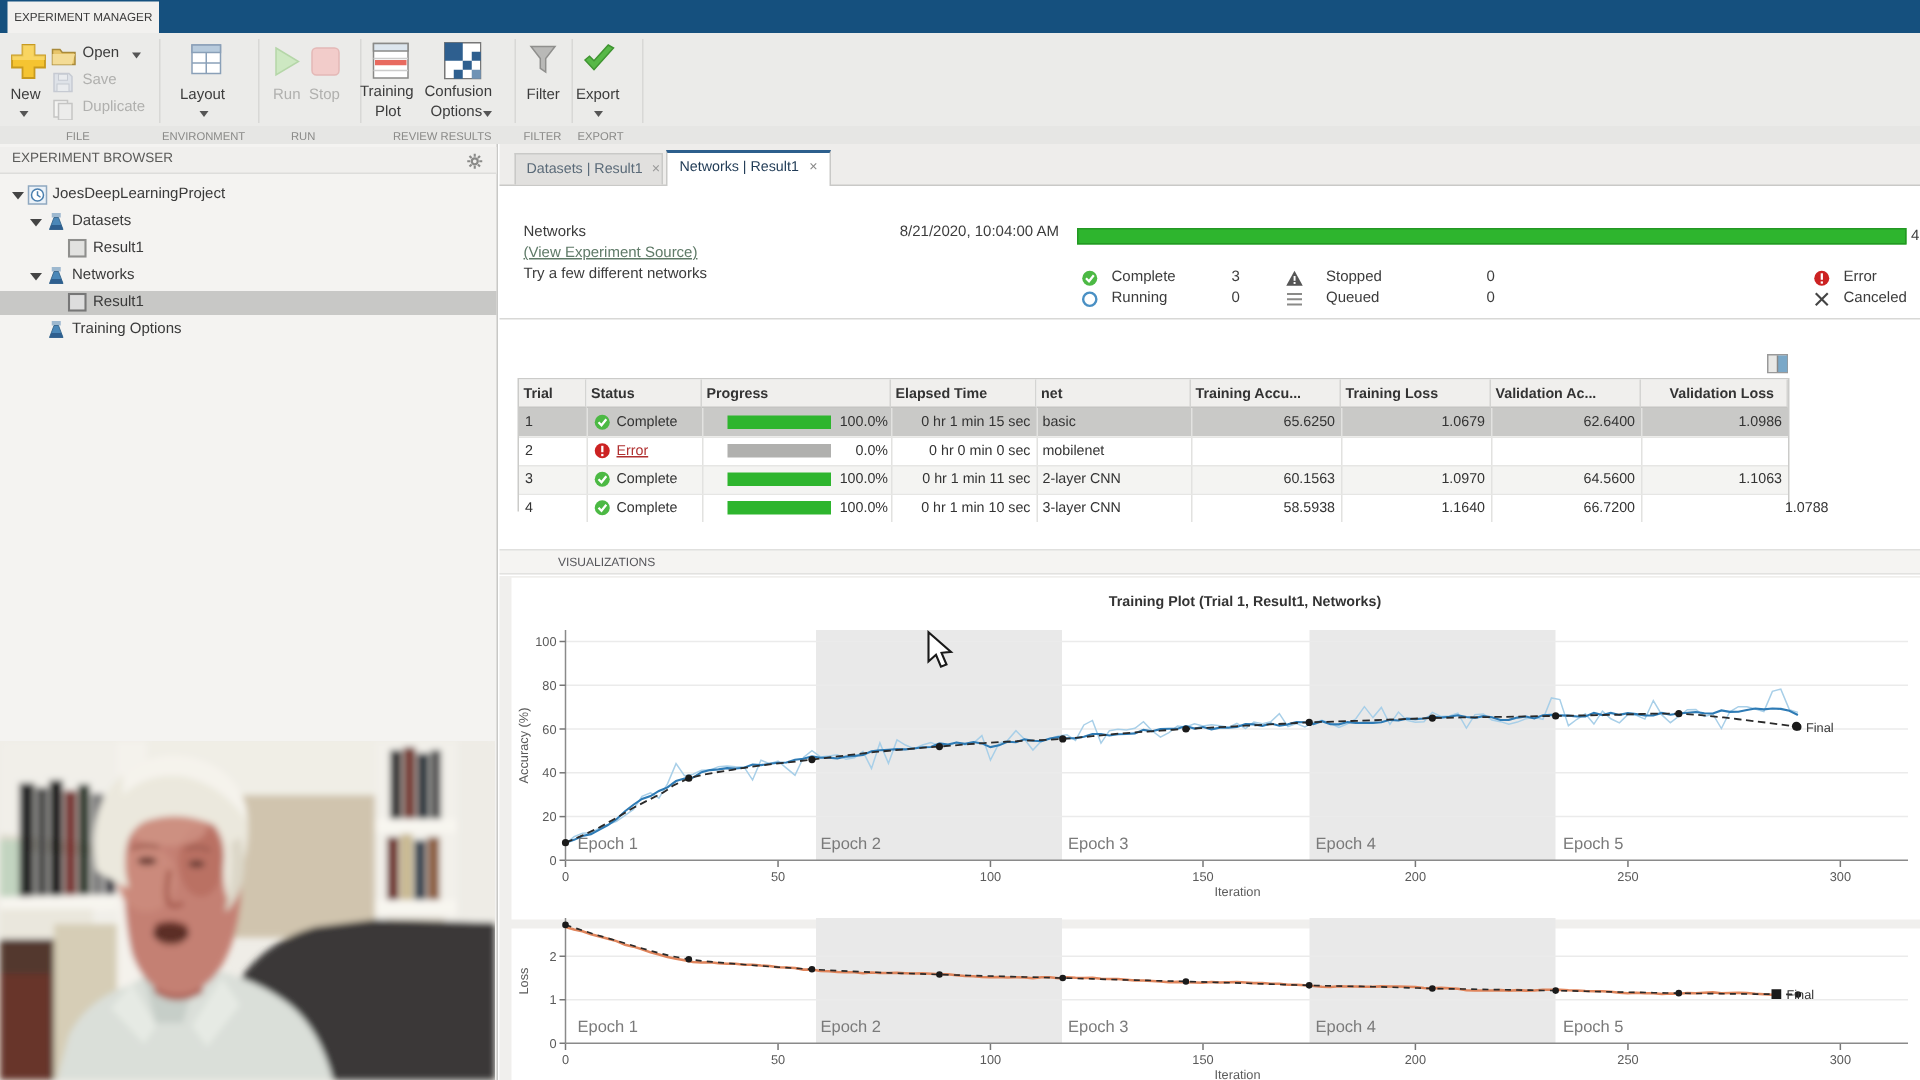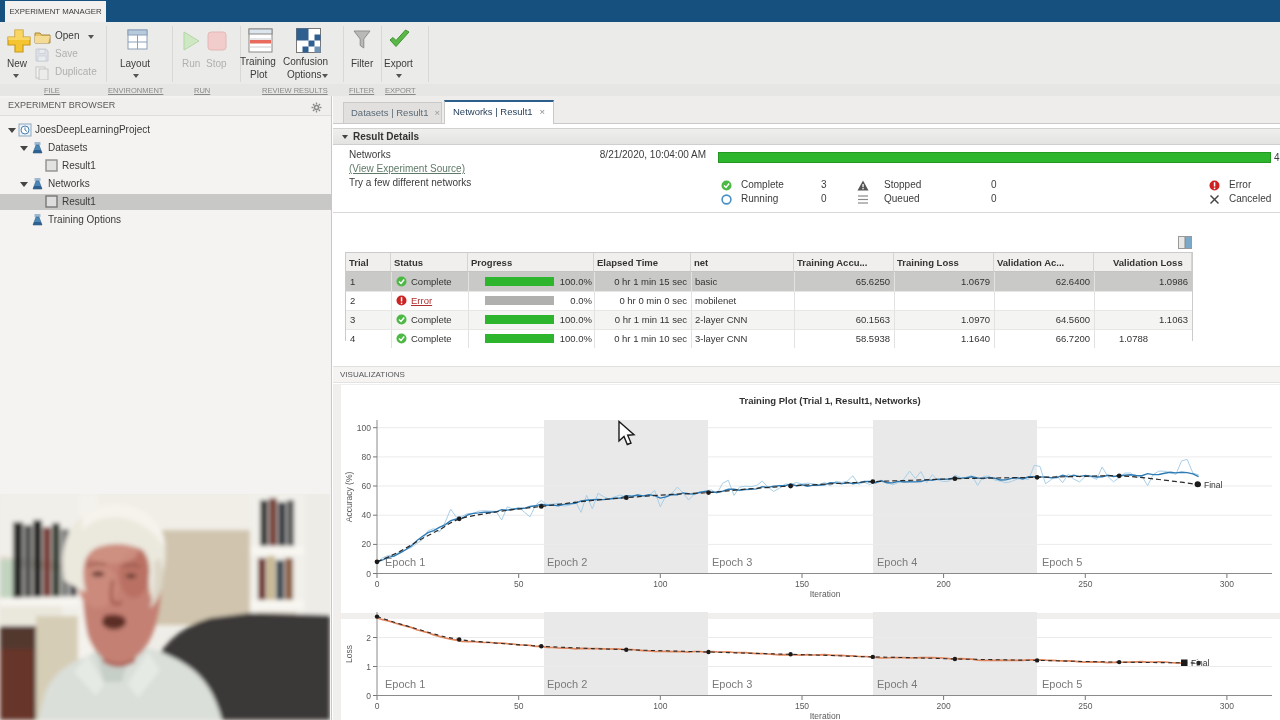--- a/index.html
+++ b/index.html
@@ -4,21 +4,21 @@
 <style>
 * { margin:0; padding:0; box-sizing:border-box; }
 html,body { width:1280px; height:720px; overflow:hidden; font-family:"Liberation Sans", sans-serif; background:#fff; }
 #app { position:relative; width:1280px; height:720px; }
 .abs { position:absolute; }
 
 #titlebar { left:0; top:0; width:1280px; height:22px; background:#15507e; }
 #apptab { left:5px; top:1px; width:101px; height:21px; background:#f2f1ef; font-size:7.8px; color:#3a3a3a; text-align:center; line-height:22px; white-space:nowrap; overflow:hidden; }
 
 #toolbar { left:0; top:22px; width:1280px; height:74px; background:#ebebe9; border-bottom:1px solid #d5d5d3; }
-.seclabel { position:absolute; top:64px; font-size:7.5px; color:#8a8a88;text-decoration:underline; }
+.seclabel { position:absolute; top:64px; font-size:7.5px; color:#8a8a88; }
 .vsep { position:absolute; top:4px; height:56px; width:1px; background:#d8d8d6; }
 .tbtxt { position:absolute; font-size:10px; color:#3c3c3c; }
 .tbtxt.dis { color:#b0b0ae; }
 .ddarrow { position:absolute; width:0; height:0; border-left:3.5px solid transparent; border-right:3.5px solid transparent; border-top:4px solid #555; }
 
 #leftpanel { left:0; top:96px; width:332px; height:624px; background:#f4f3f1; border-right:1px solid #c8c8c6; }
 #lp-head { position:absolute; left:0; top:2px; width:331px; height:18px; background:#f0efed; border-bottom:1px solid #dddddb; font-size:9px; color:#5a5a58; }
 .treerow { position:absolute; font-size:10px; color:#3a3a3a; height:16px; line-height:16px; }
 .twisty { position:absolute; width:0; height:0; border-top:4px solid transparent; border-bottom:4px solid transparent; border-left:5px solid #444; }
 .twisty.open { border-left:4px solid transparent; border-right:4px solid transparent; border-top:5px solid #444; border-bottom:none; }
@@ -28,21 +28,21 @@
 .dtab { position:absolute; font-size:10px; }
 
 #rdhead { position:absolute; left:0px; top:32px; width:947px; height:17px; background:linear-gradient(#efefed,#e3e3e1); border-top:1px solid #d2d2d0; border-bottom:1px solid #cfcfcd; font-size:10px; font-weight:bold; color:#333; }
 .small { font-size:10px; color:#3c3c3c; }
 
 .tbl { position:absolute; border:1px solid #cbcbc9; }
 .th { position:absolute; background:#f0efed; border-right:1px solid #d4d4d2; border-bottom:1px solid #c4c4c2; font-size:9.5px; font-weight:bold; color:#333; line-height:19px; }
 .td { position:absolute; font-size:9.5px; color:#333; line-height:19px; white-space:nowrap; }
 .rowbg { position:absolute; left:0; width:846px; height:19px; }
 
-#vizhead { position:absolute; left:0; top:270px; width:947px; height:17px; background:#f5f4f2; border-top:1px solid #e0e0de; border-bottom:1px solid #e2e2e0; font-size:8px; color:#55555a; }
+#vizhead { position:absolute; left:0; top:270px; width:947px; height:17px; background:#f5f4f2; border-top:1px solid #e0e0de; border-bottom:1px solid #e2e2e0; font-size:8px; color:#55555a;padding-left:32px; }
 </style>
 </head>
 <body>
 <div id="app">
   <div class="abs" id="titlebar">
       <div class="abs" id="apptab">EXPERIMENT MANAGER</div>
     </div>
 
   <div class="abs" id="toolbar">
     <div style="position:absolute;left:0;top:62px;width:1280px;height:12px;background:#e6e6e4;"></div>
@@ -192,21 +192,20 @@
         <path d="M3.2 9 h6.6 L11 12 H2 z" fill="#2e5f8f"></path>
       </svg>
     <div class="treerow" style="left:48px;top:116px;">Training Options</div>
   </div>
 
   <div class="abs" id="docarea">
     <div id="tabstrip">
       <div class="dtab" style="left:10px;top:6px;width:99px;height:21px;background:#e1e0de;border:1px solid #c9c9c7;border-bottom:none;color:#5a6a78;font-size:9.5px;line-height:20px;"><span style="margin-left:7px;">Datasets | Result1</span><span style="margin-left:6px;color:#999;">×</span></div>
       <div class="dtab" style="left:111px;top:4px;width:110px;height:24px;background:#fff;border:1px solid #c9c9c7;border-top:2px solid #2d5f8d;border-bottom:none;color:#1f3a55;font-size:9.5px;line-height:19px;"><span style="margin-left:8px;">Networks | Result1</span><span style="margin-left:7px;color:#888;">×</span></div>
     </div>
-    <div id="rdhead"><span style="margin-left:9px;line-height:16px;"><span style="display:inline-block;width:0;height:0;border-left:3.5px solid transparent;border-right:3.5px solid transparent;border-top:4px solid #444;margin-right:5px;position:relative;top:-1px;"></span>Result Details</span></div>
 
     <div class="small" style="position:absolute;left:16px;top:53px;">Networks</div>
     <div class="small" style="position:absolute;left:16px;top:67px;color:#5f7a68;text-decoration:underline;">(View Experiment Source)</div>
     <div class="small" style="position:absolute;left:16px;top:81px;">Try a few different networks</div>
     <div class="small" style="position:absolute;left:243px;top:53px;width:130px;text-align:right;">8/21/2020, 10:04:00 AM</div>
     <div style="position:absolute;left:385px;top:56px;width:553px;height:11px;background:#2eb52e;border:1px solid #239823;"></div>
     <div class="small" style="position:absolute;left:941px;top:56px;">4</div>
 
     <svg class="abs" style="left:388px;top:84px" width="11" height="11" viewBox="0 0 11 11">
         <circle cx="5.5" cy="5.5" r="5" fill="#4cb944"></circle>
@@ -327,21 +326,21 @@
           <path d="M3 5.5 L5 7.5 L8.2 3.5" stroke="#fff" stroke-width="1.5" fill="none"></path>
         </svg>
         <div class="td" style="left:65px;top:76px;">Complete</div>
         <div style="position:absolute;left:139px;top:81px;width:69px;height:9px;background:#2eb52e;"></div>
         <div class="td" style="left:208px;top:76px;width:38px;text-align:right;">100.0%</div>
         <div class="td" style="left:248px;top:76px;width:93px;text-align:right;">0 hr 1 min 10 sec</div>
         <div class="td" style="left:349px;top:76px;">3-layer CNN</div>
         <div class="td" style="left:448px;top:76px;width:96px;text-align:right;">58.5938</div>
         <div class="td" style="left:548px;top:76px;width:96px;text-align:right;">1.1640</div>
         <div class="td" style="left:648px;top:76px;width:96px;text-align:right;">66.7200</div>
-        <div class="td" style="left:708px;top:76px;width:94px;text-align:right;">1.0788</div>
+        <div class="td" style="left:779px;top:76px;width:94px;text-align:right;">1.0788</div>
     </div>
 
     <div id="vizhead"><span style="margin-left:7px;line-height:16px;">VISUALIZATIONS</span></div>
     <div style="position:absolute;left:0;top:288px;width:947px;height:336px;background:#f0efed;"></div>
     <svg class="abs" style="left:0;top:289px" width="947" height="335" viewBox="0 0 947 335">
 <rect x="0" y="0" width="947" height="335" fill="#f0efed"></rect>
 <rect x="8" y="0" width="939" height="228" fill="#ffffff"></rect>
 <rect x="8" y="234" width="939" height="101" fill="#ffffff"></rect>
 <text x="497" y="19" font-size="9.5" font-weight="bold" fill="#333" text-anchor="middle">Training Plot (Trial 1, Result1, Networks)</text>
 <rect x="211" y="35" width="164" height="153.5" fill="#e9e9e9"></rect>

